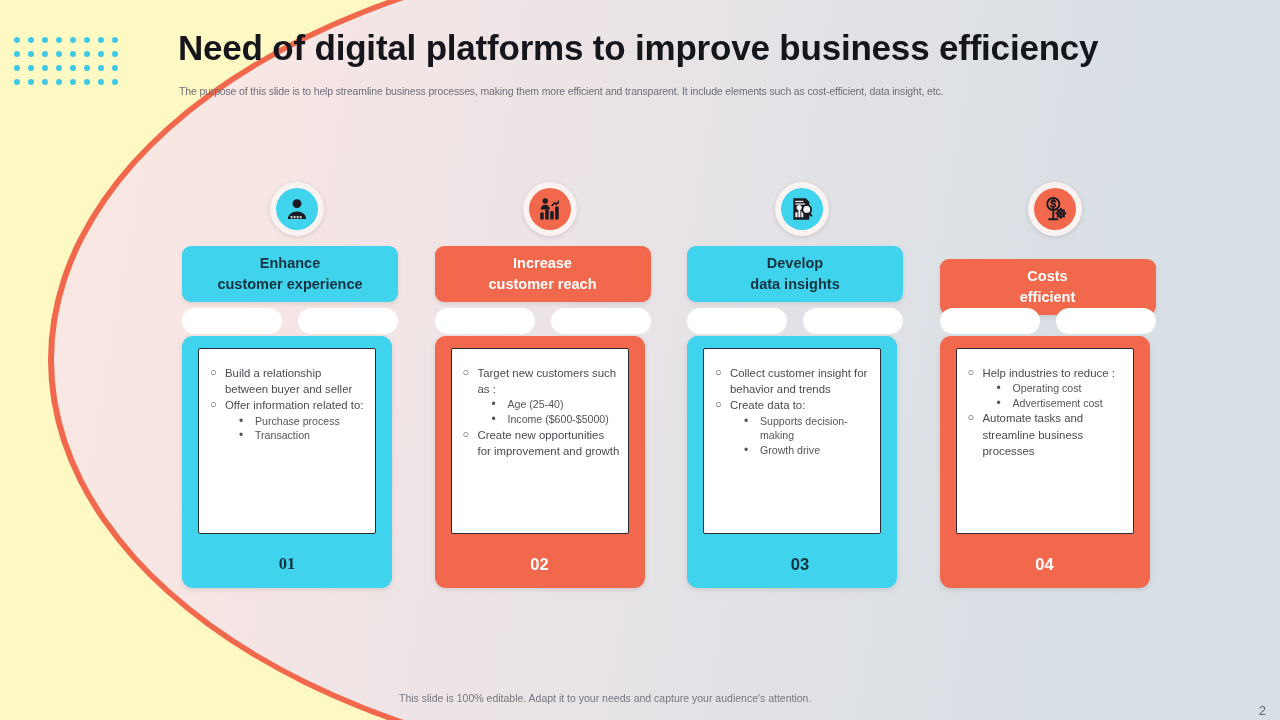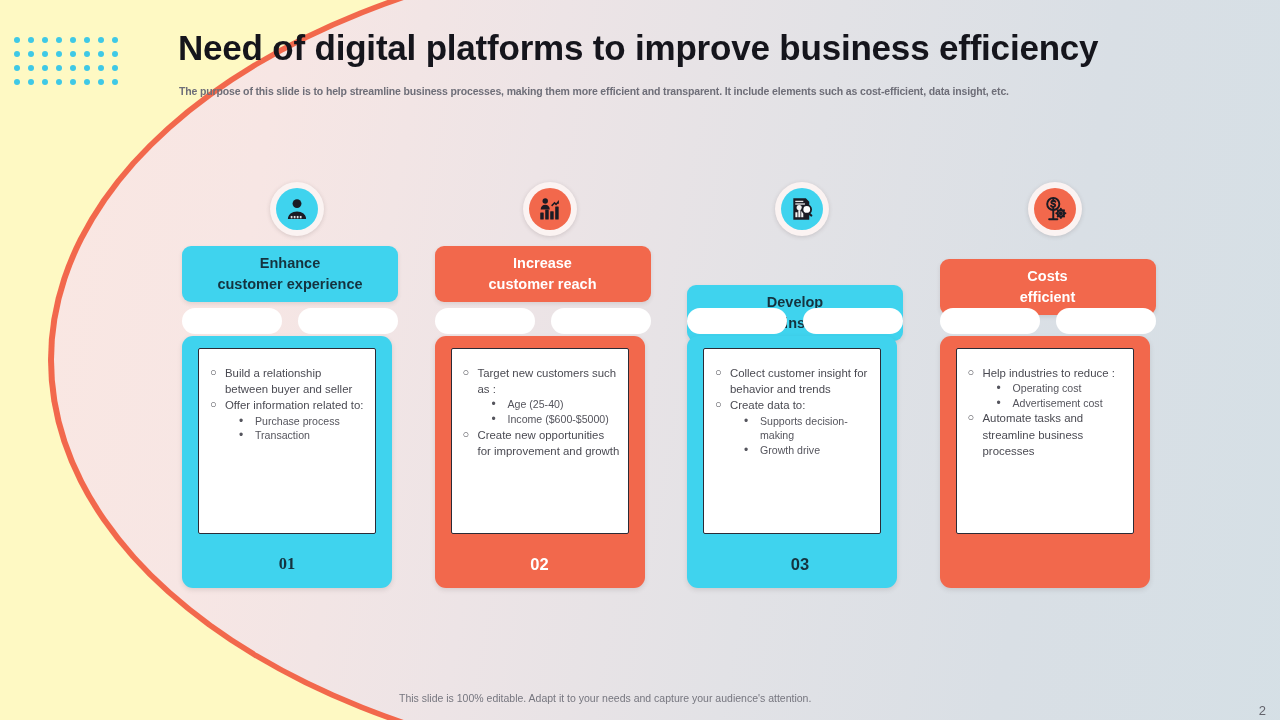--- a/index.html
+++ b/index.html
@@ -71,21 +71,20 @@
     line-height: 1.15;
   }
   #subtitle {
     position: absolute;
     left: 179px;
     top: 85px;
     width: 960px;
     font-size: 10.5px;
     color: #6E6E78;
     letter-spacing: -0.15px;
-    font-weight: bold;
   }
 
   
   #columns {
     position: absolute;
     left: 176px;
     top: 178px;
     width: 1000px;
     height: 420px;
     display: flex;
@@ -393,21 +392,21 @@
        <rect x="5.9" y="15" width="1.9" height="4.6" fill="#fff" opacity=".95"></rect>
        <rect x="8.6" y="13" width="1.9" height="6.6" fill="#fff" opacity=".95"></rect>
        <rect x="11.3" y="14.2" width="1.9" height="5.4" fill="#fff" opacity=".95"></rect>
        <circle cx="9.4" cy="10.6" r="2.4" fill="#fff" opacity=".95"></circle>
        <circle cx="16.4" cy="12.4" r="4" fill="#fff"></circle>
        <circle cx="16.4" cy="12.4" r="4" fill="none" stroke="#1B1B24" stroke-width="1.7"></circle>
        <rect x="18.8" y="15" width="4.3" height="2.1" rx="1" transform="rotate(42 18.8 15)" fill="#1B1B24"></rect>
      </svg>
           </div>
         </div>
-        <div class="pill" style="background: rgb(63, 211, 238); color: rgb(21, 51, 63); margin-top: 39px;">
+        <div class="pill" style="background: rgb(63, 211, 238); color: rgb(21, 51, 63);">
           <span>Develop</span>
           <span>data insights</span>
         </div>
         <div class="connector">
           <span class="notch l"></span>
           <span class="notch r"></span>
         </div>
         <div class="body-card" style="background: rgb(63, 211, 238);">
           <div class="inner">
             <ul class="lv1">
@@ -450,19 +449,20 @@
             <ul class="lv1">
               <li><span class="b1">○</span><span>Help industries to reduce :</span><ul class="lv2">
                   <li><span class="b2">•</span><span>Operating cost</span></li>
                   <li><span class="b2">•</span><span>Advertisement cost</span></li>
                 </ul></li>
               <li><span class="b1">○</span><span>Automate tasks and streamline business processes</span></li>
             </ul>
             <span class="pointer-edge"></span>
             <span class="pointer"></span>
           </div>
+          <div class="num" style="color: rgb(255, 255, 255);">04</div>
         </div>
       </div>
     </div>
 
   <div id="footer-note">This slide is 100% editable. Adapt it to your needs and capture your audience's attention.</div>
   <div id="page-num">2</div>
 </div>
 
 </body></html>

